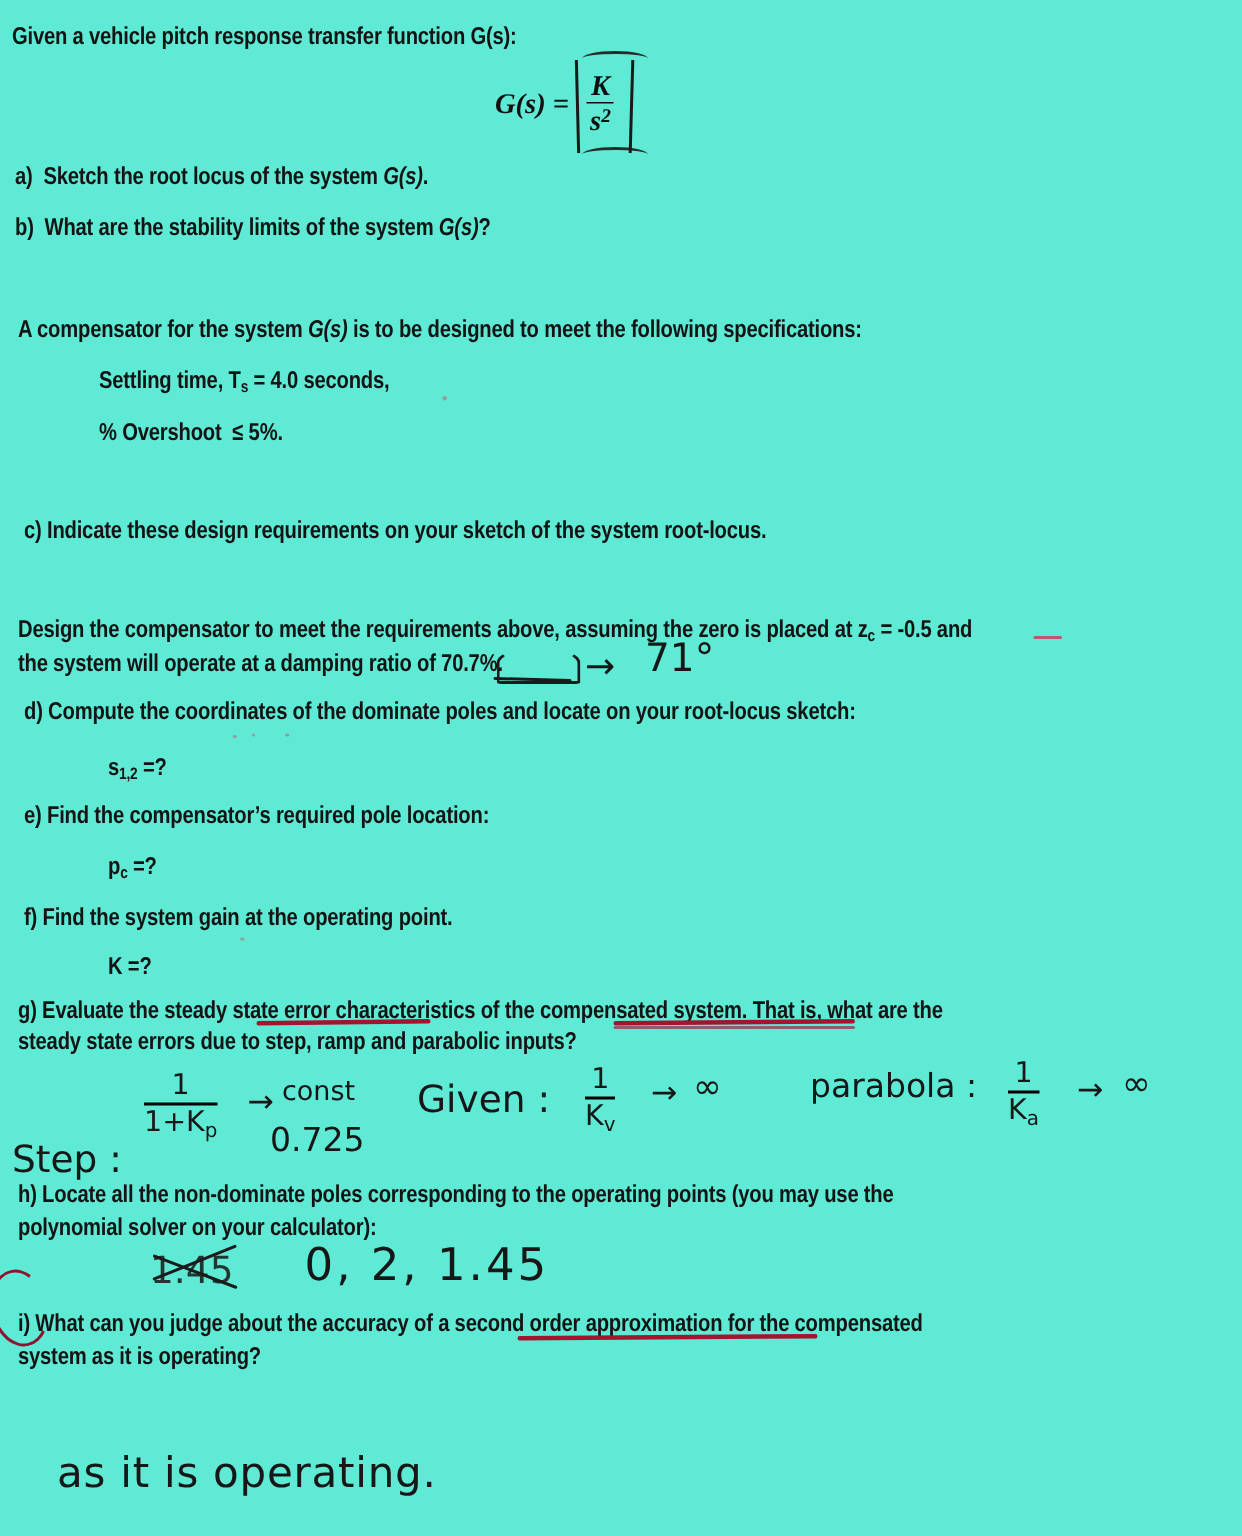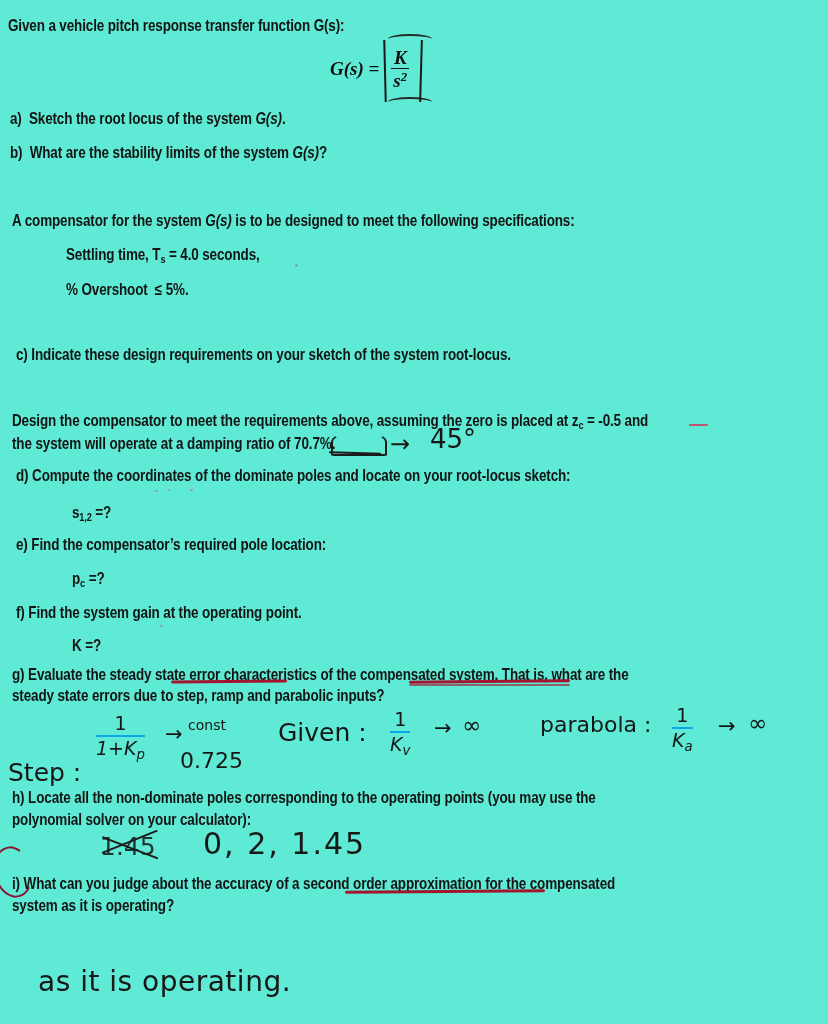--- a/index.html
+++ b/index.html
@@ -97,21 +97,21 @@
     position: absolute;
     display: inline-flex;
     flex-direction: column;
     align-items: center;
     font-family: "DejaVu Sans", sans-serif;
     font-size: 19px;
     color: #171717;
     line-height: 1.05;
   }
   .hwfrac .n { padding-bottom: 1px; }
-  .hwfrac .d { padding-top: 2px; border-top: 2px solid #0ea5e9; font-style: italic; }
+  .hwfrac .d { padding-top: 2px; border-top: 2px solid #000000; }
   .hwfrac sub { font-size: 0.7em; vertical-align: -0.3em; }
 
   
   .uline {
     position: absolute;
     background: #a5142f;
     border-radius: 2px;
   }
   .uline.thin { background: #c05570; }
   .ink {
@@ -195,21 +195,21 @@
   <div class="uline thin" style="left:689px; top:424px; width:19px; height:1.6px;"></div>
 
   <div class="p" style="left:12px; top:434px;">
     <span>the system will operate at a damping ratio of </span><span>70.7%</span><span>.</span>
   </div>
 
   <div class="boxmark" style="left:331px; top:432px; width:52px; height:20px;"></div>
   <div class="ink" style="left:329px; top:452px; width:52px; height:2.4px; transform:rotate(1.5deg);"></div>
 
   <div class="hw hw-md" style="left:390px; top:430px; font-size:24px;">→</div>
-  <div class="hw hw-lg" style="left:430px; top:424px; font-size:26px;">45°</div>
+  <div class="hw hw-lg" style="left:430px; top:424px; font-size:26px;">71°</div>
 
   <div class="p" style="left:16px; top:466px;">
     <span>d)</span>&nbsp;<span>Compute the coordinates of the dominate poles and locate on your root-locus sketch:</span>
   </div>
   <div class="speck" style="left:155px; top:490px; width:3px; height:2px;"></div>
   <div class="speck" style="left:168px; top:489px; width:2px; height:2px;"></div>
   <div class="speck" style="left:190px; top:489px; width:3px; height:2px;"></div>
   <div class="p" style="left:72px; top:503px;">
     <span>s</span><sub class="s">1,2</sub><span> =?</span>
   </div>
@@ -237,21 +237,21 @@
 
   <div class="p" style="left:12px; top:686px;">steady state errors due to step, ramp and parabolic inputs?</div>
 
   <div class="hw hw-lg" style="left:8px; top:758px;">Step :</div>
 
   <div class="hwfrac" style="left:96px; top:714px;">
     <span class="n">1</span>
     <span class="d"><span>1+K</span><sub>p</sub></span>
   </div>
   <div class="hw" style="left:165px; top:722px; font-size:21px;">→</div>
-  <div class="hw" style="left:188px; top:717px; font-size:14px;">const</div>
+  <div class="hw" style="left:188px; top:717px; font-size:18px;">const</div>
   <div class="hw" style="left:180px; top:748px; font-size:22px;">0.725</div>
 
   <div class="hw hw-lg" style="left:278px; top:718px;">Given :</div>
   <div class="hwfrac" style="left:390px; top:710px;">
     <span class="n">1</span>
     <span class="d"><span>K</span><sub>v</sub></span>
   </div>
   <div class="hw" style="left:434px; top:716px; font-size:21px;">→</div>
   <div class="hw" style="left:462px; top:712px; font-size:23px;">∞</div>
 

